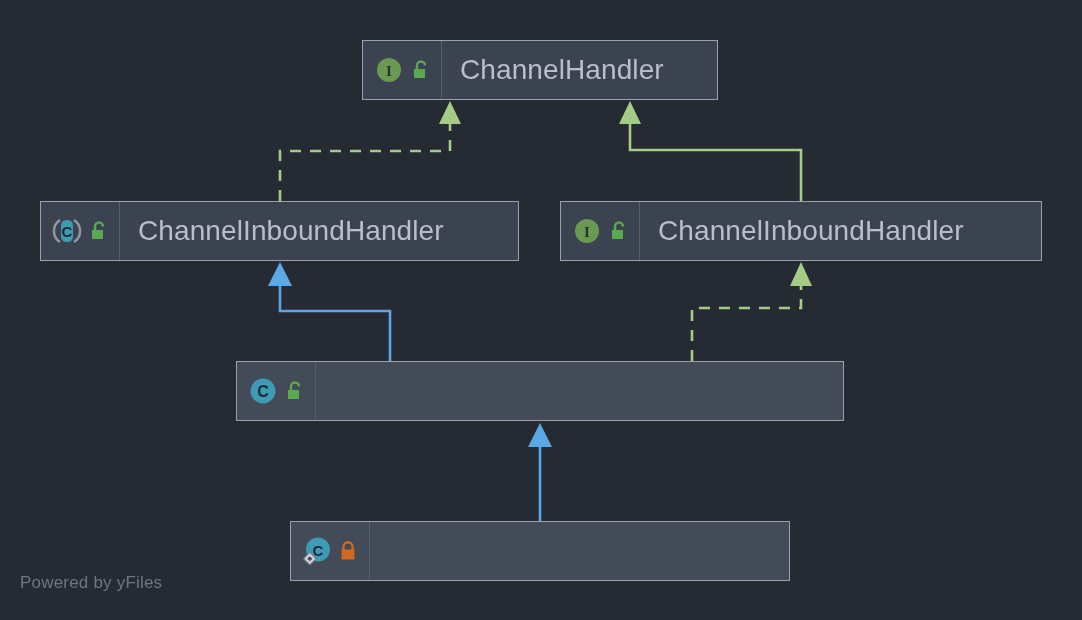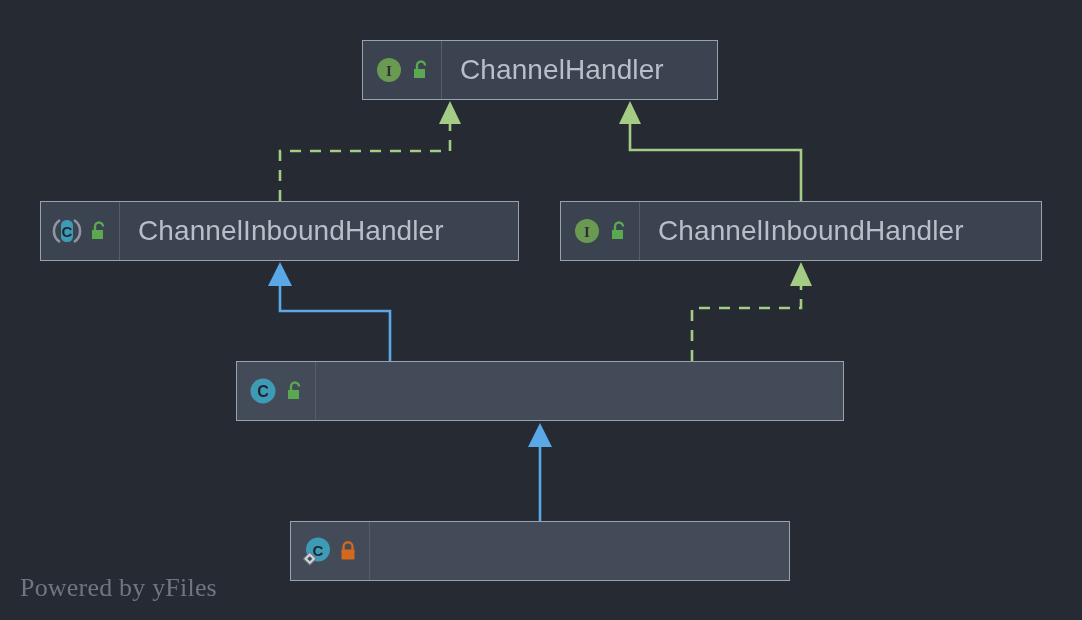--- a/index.html
+++ b/index.html
@@ -69,23 +69,23 @@
     width: 20px;
     height: 22px;
   }
   .icon-wrap svg { display: block; }
 
   
   #watermark {
     position: absolute;
     left: 20px;
     top: 573px;
-    font-size: 26px;
+    font-size: 17px;
     color: #6f7682;
-    font-family: Liberation Serif, serif;
+    font-family: Liberation Sans, sans-serif;
     letter-spacing: 0.2px;
   }
 </style>
 </head>
 <body>
 
 <div id="diagram-canvas">
 
   <svg id="edges-layer" viewBox="0 0 1082 620" xmlns="http://www.w3.org/2000/svg">
     <defs>

